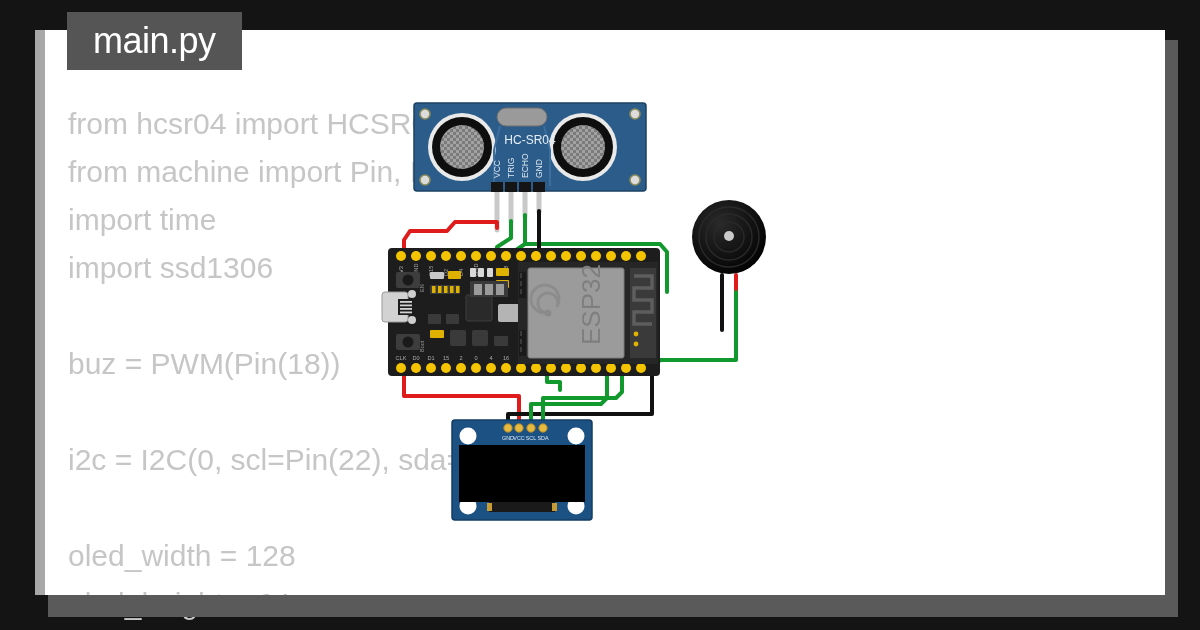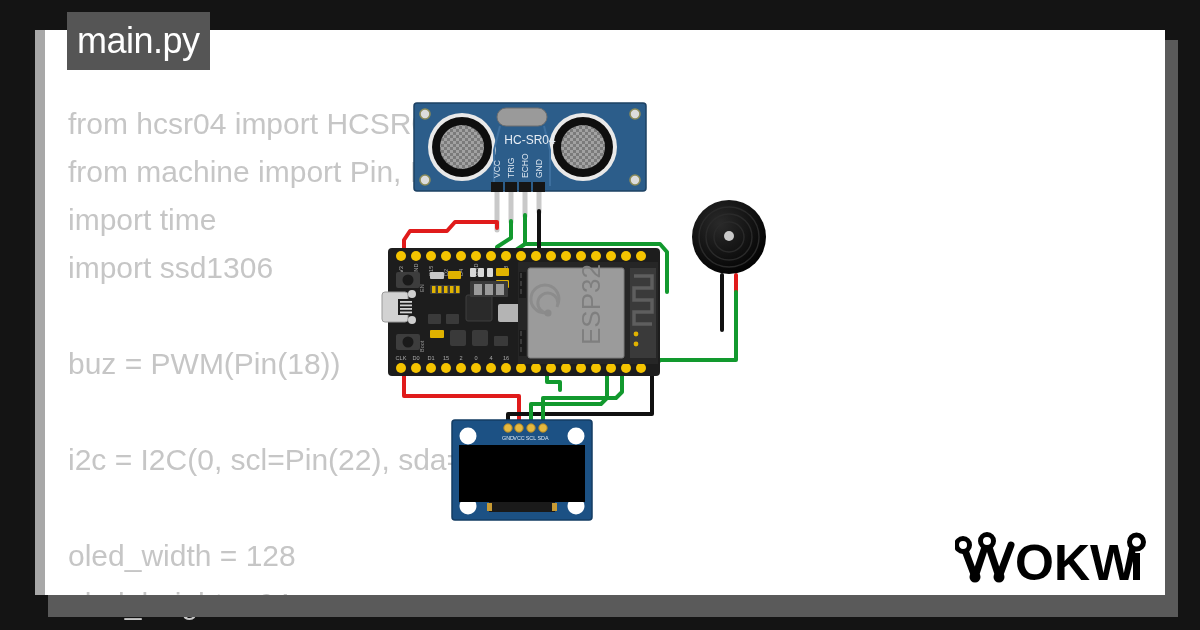--- a/index.html
+++ b/index.html
@@ -20,21 +20,21 @@
   }
   .gutter {
     position: absolute; left: 35px; top: 30px;
     width: 10px; height: 565px;
     background: #a8a8a8;
   }
 
   
   .tab {
     position: absolute; left: 67px; top: 12px;
-    height: 58px; padding: 0 10px;
+    height: 58px; padding: 0 26px;
     background: #555555;
     display: flex; align-items: center;
     color: #ffffff; font-size: 36px; letter-spacing: -0.5px;
     z-index: 40;
   }
 
   
   .code {
     position: absolute; left: 68px; top: 100px;
     width: 700px;
@@ -373,33 +373,14 @@
       </g>
 
       <rect x="459" y="445" width="126" height="57" fill="#000000"></rect>
 
       <rect x="489" y="502" width="66" height="10" fill="#1a1a1a"></rect>
       <rect x="487" y="503" width="5" height="8" fill="#c89b34"></rect>
       <rect x="552" y="503" width="5" height="8" fill="#c89b34"></rect>
     </g>
   </svg>
 
-  <div class="logo">
-    <svg width="200" height="70" viewBox="0 0 200 70">
-      <g fill="none" stroke="#000000" stroke-width="7" stroke-linecap="round" stroke-linejoin="round">
-
-        <path d="M8,20 L20,52 L32,16 L44,52 L56,20"></path>
-      </g>
-      <g fill="#000000">
-        <circle cx="8" cy="20" r="6.5" fill="#fff" stroke="#000" stroke-width="5"></circle>
-        <circle cx="20" cy="52" r="5.5"></circle>
-        <circle cx="32" cy="16" r="6.5" fill="#fff" stroke="#000" stroke-width="5"></circle>
-        <circle cx="44" cy="52" r="5.5"></circle>
-      </g>
-      <text x="60" y="55" font-family="Liberation Sans, sans-serif" font-size="50" font-weight="bold" fill="#000000">OKW</text>
-      <g>
-        <rect x="178" y="28" width="7" height="27" fill="#000000"></rect>
-        <circle cx="181.5" cy="17" r="7" fill="#fff" stroke="#000" stroke-width="5"></circle>
-      </g>
-    </svg>
-  </div>
 
 </div>
 
 </body></html>

